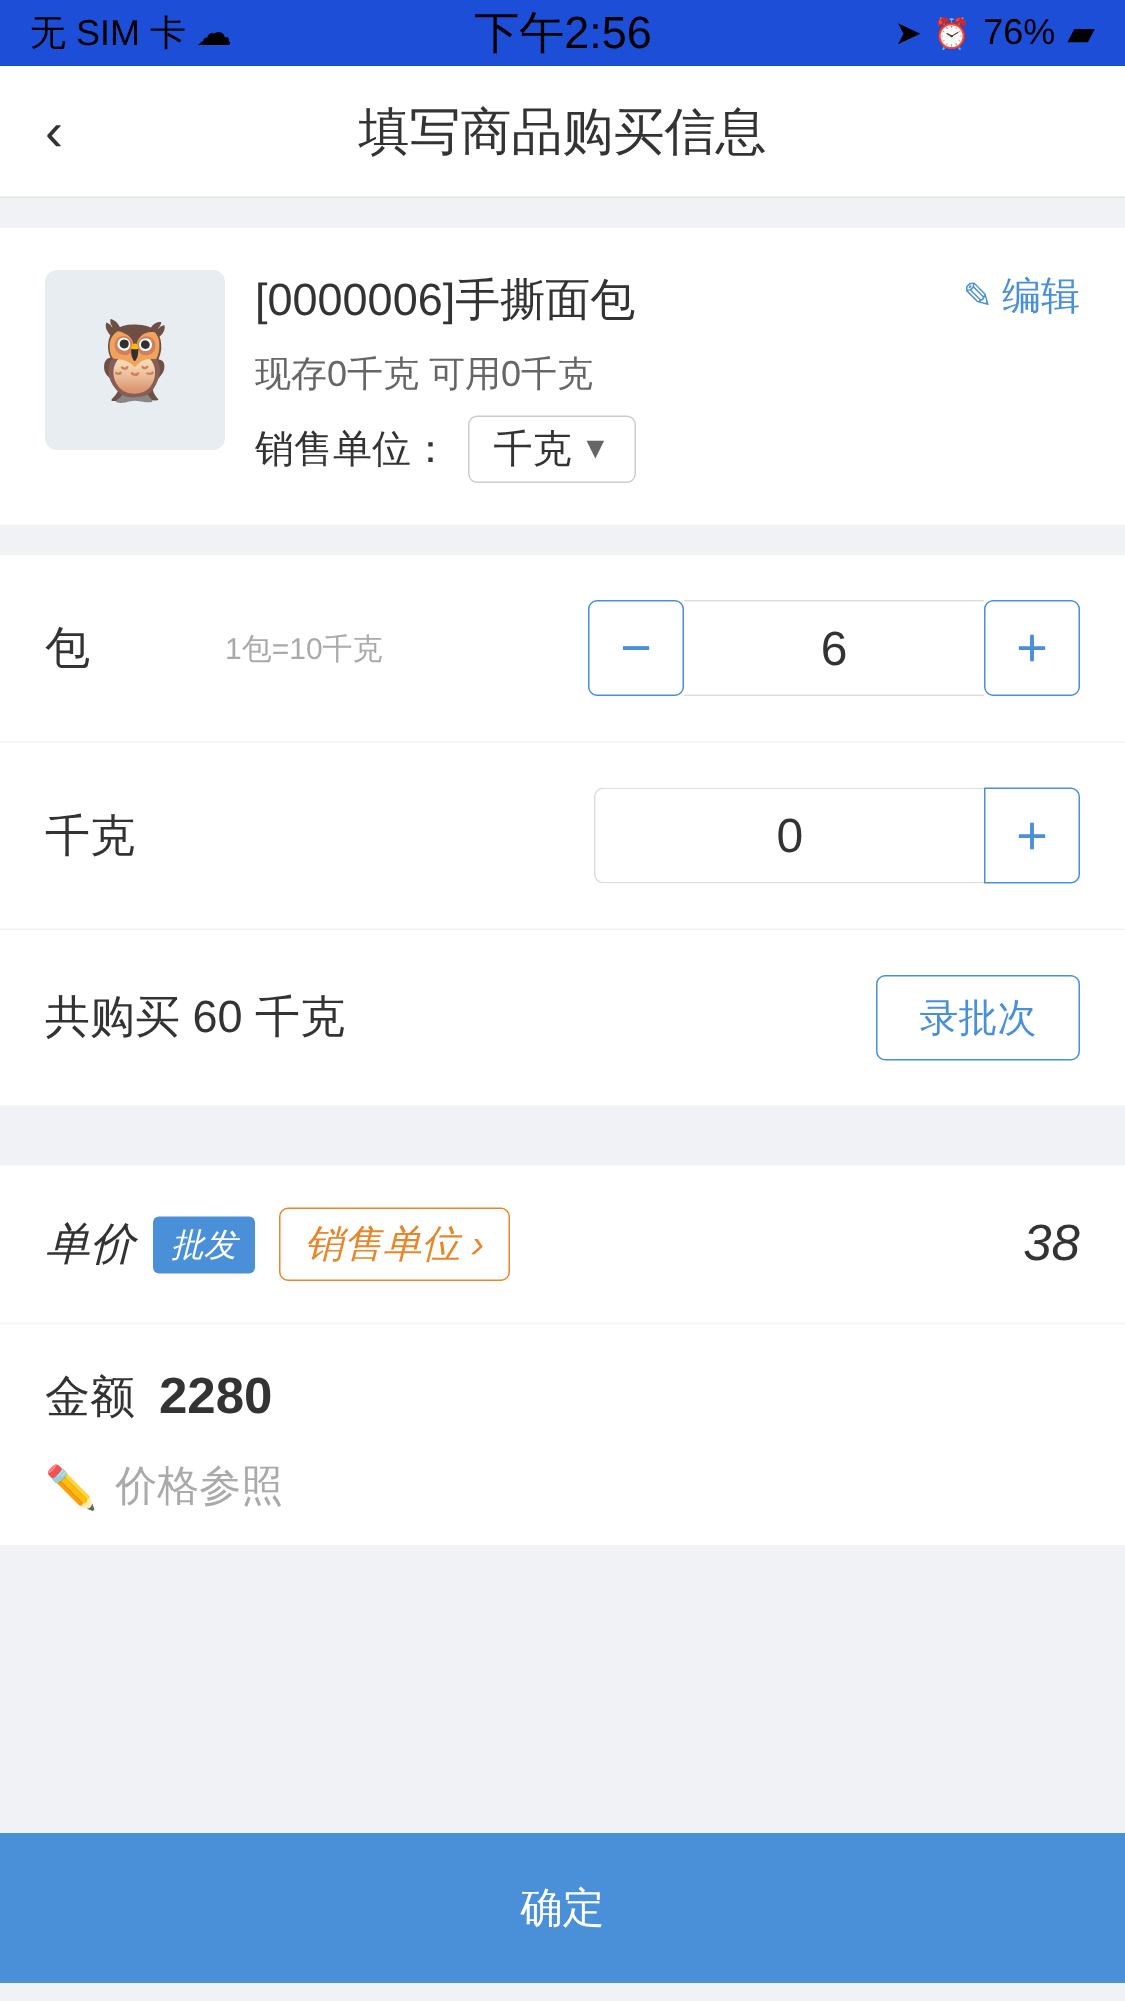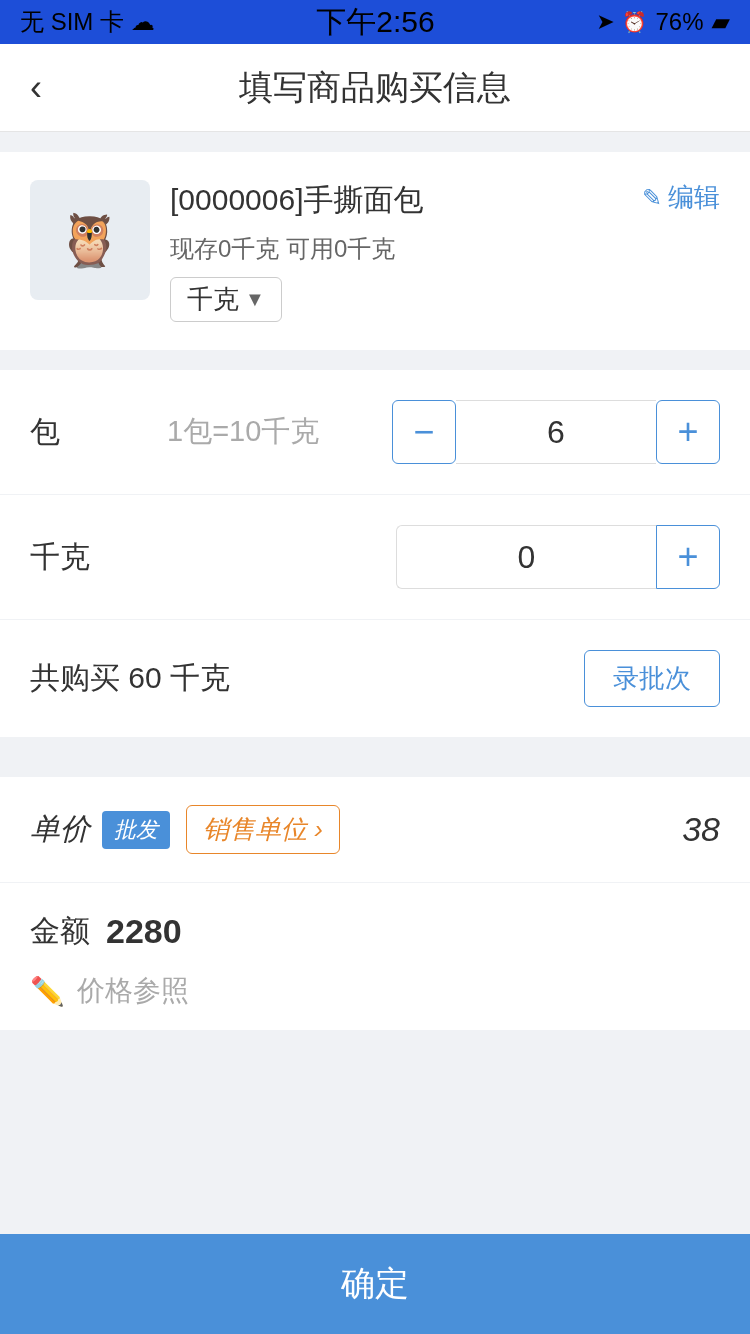--- a/index.html
+++ b/index.html
@@ -127,23 +127,23 @@
       align-items: center;
       padding: 30px;
       border-bottom: 1px solid #f0f2f5;
     }
     .input-label {
       font-size: 30px;
       color: #333;
       min-width: 120px;
     }
     .input-hint {
-      font-size: 29px;
+      font-size: 20px;
       color: #aaa;
-      margin-left: 17px;
+      margin-left: 0;
     }
     .input-controls {
       display: flex;
       align-items: center;
       margin-left: auto;
       gap: 0;
     }
     .qty-btn {
       width: 64px;
       height: 64px;
@@ -281,27 +281,27 @@
     
     .empty-area {
       background: #f0f2f5;
       flex: 1;
       min-height: 280px;
     }
 
     
     .confirm-btn {
       position: fixed;
-      bottom: 0;
+      bottom: 12px;
       left: 0;
       width: 750px;
       height: 100px;
       background: #4a90d9;
       color: #fff;
-      font-size: 34px;
+      font-size: 28px;
       border: none;
       cursor: pointer;
       display: flex;
       align-items: center;
       justify-content: center;
     }
   </style>
 </head>
 <body>
 
@@ -324,20 +324,21 @@
 </div>
 
 <div class="product-card">
   <div class="product-thumb">
     <span style="font-size:52px; color:#8faabf;">🦉</span>
   </div>
   <div class="product-info">
     <div class="product-name">[0000006]手撕面包</div>
     <div class="product-stock">现存0千克   可用0千克</div>
     <div class="product-unit-row">
+      <span>销售单位：</span>
       <div class="unit-select">
         <span>千克</span>
         <span style="font-size:20px; color:#666;">▼</span>
       </div>
     </div>
   </div>
   <div class="edit-btn">
     <span style="font-size:24px;">✎</span>
     <span>编辑</span>
   </div>

